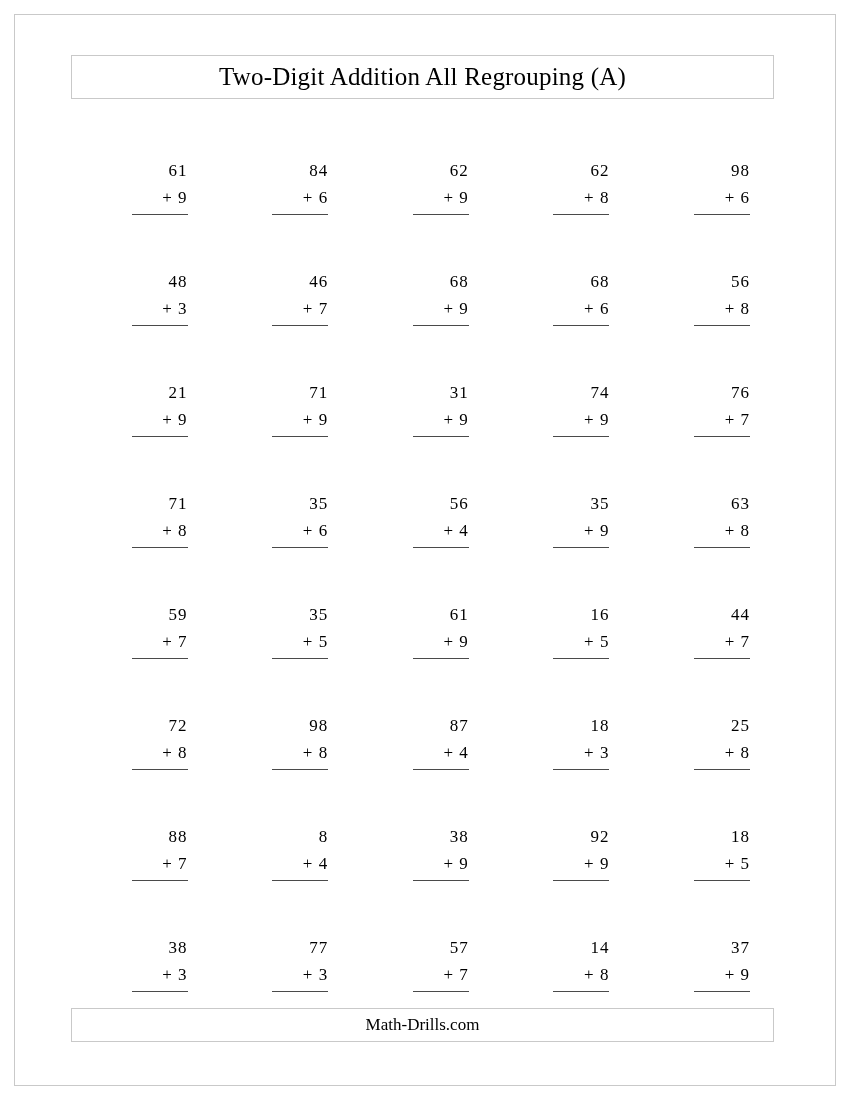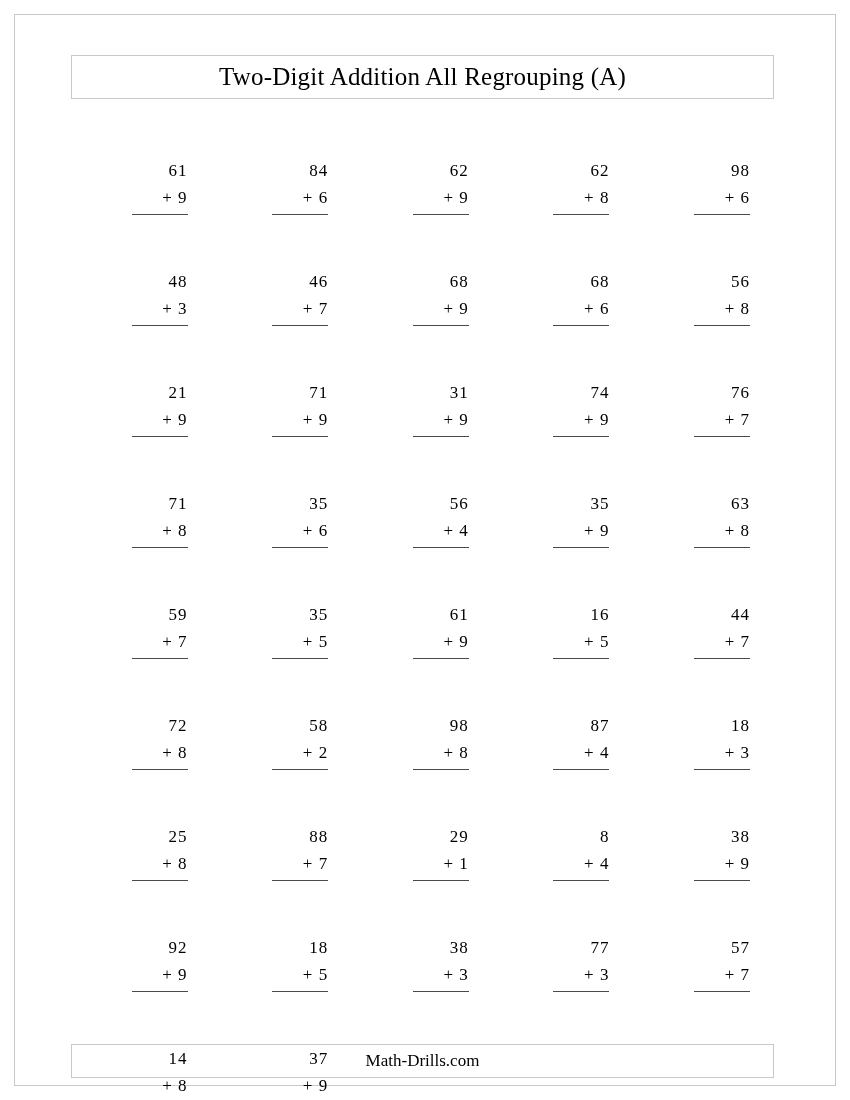--- a/index.html
+++ b/index.html
@@ -101,21 +101,20 @@
     position: absolute;
     left: 71px;
     top: 1008px;
     width: 703px;
     height: 34px;
     border: 1px solid #c9c9c9;
     box-sizing: border-box;
     display: flex;
     align-items: center;
     justify-content: center;
-    margin-top: 36px;
   }
   .footer-text {
     font-size: 17px;
     font-family: "Liberation Serif", serif;
   }
 </style>
 </head>
 <body>
 
 <div class="page">
@@ -252,25 +251,20 @@
         <div class="num-top">44</div>
         <div class="num-bottom">+ 7</div>
         <div class="rule"></div>
       </div>
       <div class="cell">
         <div class="num-top">72</div>
         <div class="num-bottom">+ 8</div>
         <div class="rule"></div>
       </div>
       <div class="cell">
-        <div class="num-top">58</div>
-        <div class="num-bottom">+ 2</div>
-        <div class="rule"></div>
-      </div>
-      <div class="cell">
         <div class="num-top">98</div>
         <div class="num-bottom">+ 8</div>
         <div class="rule"></div>
       </div>
       <div class="cell">
         <div class="num-top">87</div>
         <div class="num-bottom">+ 4</div>
         <div class="rule"></div>
       </div>
       <div class="cell">
@@ -279,25 +273,20 @@
         <div class="rule"></div>
       </div>
       <div class="cell">
         <div class="num-top">25</div>
         <div class="num-bottom">+ 8</div>
         <div class="rule"></div>
       </div>
       <div class="cell">
         <div class="num-top">88</div>
         <div class="num-bottom">+ 7</div>
-        <div class="rule"></div>
-      </div>
-      <div class="cell">
-        <div class="num-top">29</div>
-        <div class="num-bottom">+ 1</div>
         <div class="rule"></div>
       </div>
       <div class="cell">
         <div class="num-top">8</div>
         <div class="num-bottom">+ 4</div>
         <div class="rule"></div>
       </div>
       <div class="cell">
         <div class="num-top">38</div>
         <div class="num-bottom">+ 9</div>

